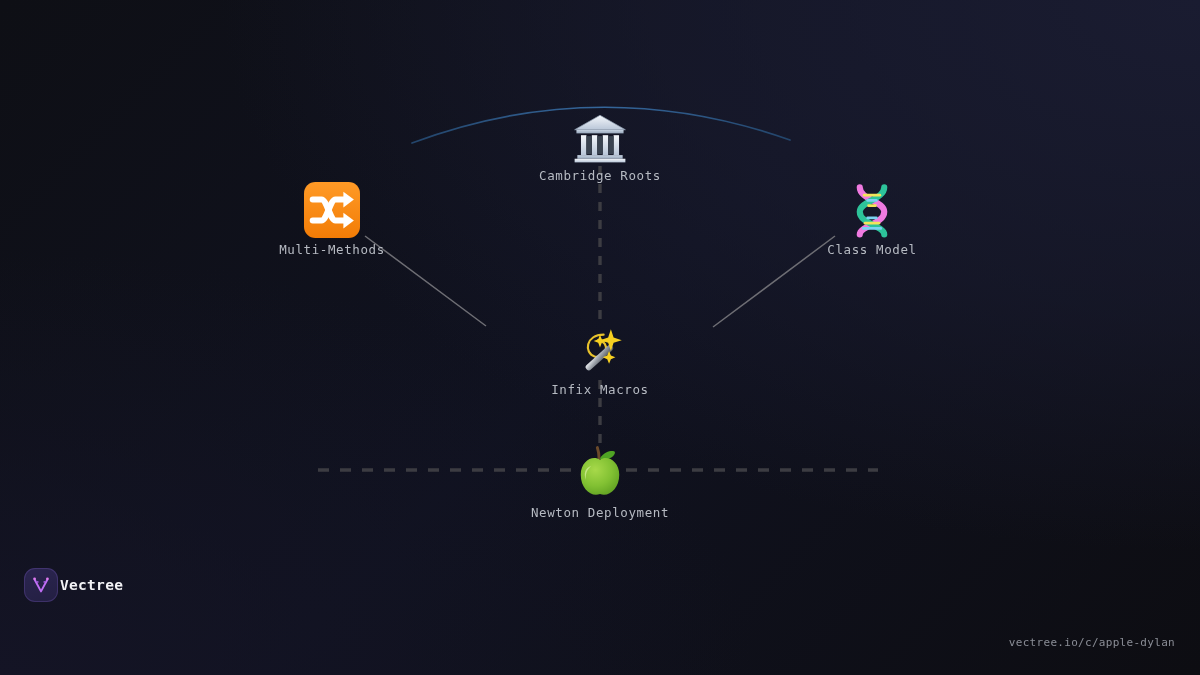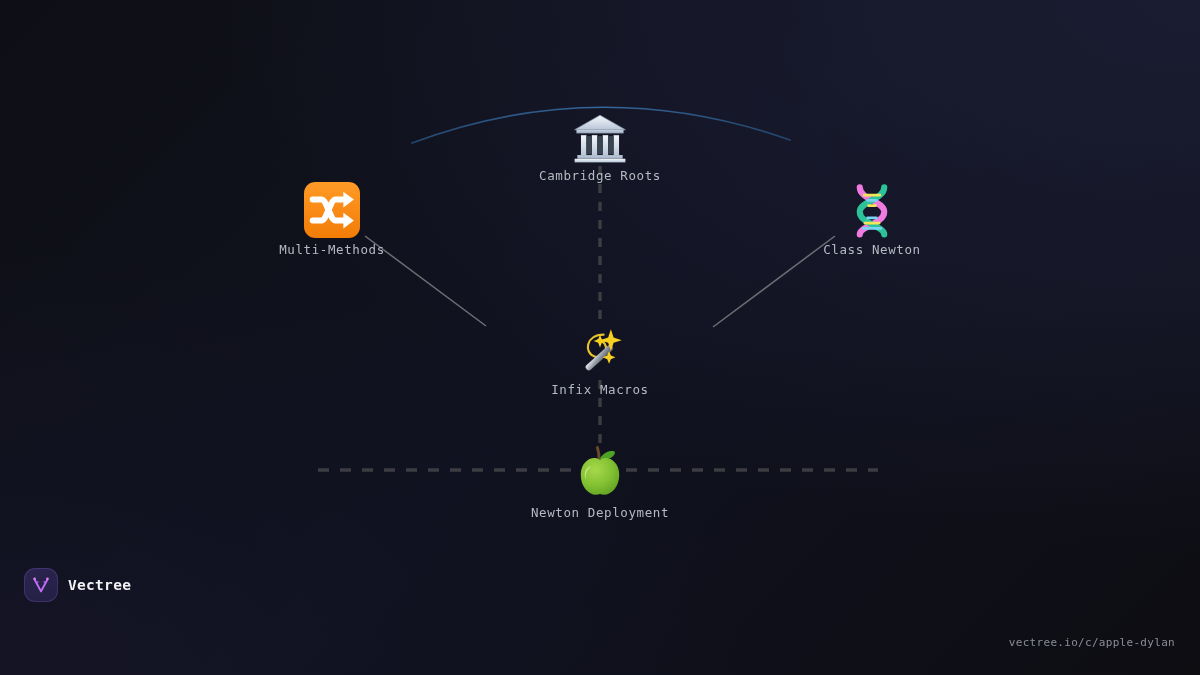--- a/index.html
+++ b/index.html
@@ -67,21 +67,21 @@
     right: 0;
     bottom: 0;
     height: 120px;
   }
   #brand-row {
     position: absolute;
     left: 24px;
     top: 13px;
     display: flex;
     align-items: center;
-    gap: 10px;
+    gap: 2px;
   }
   #brand-logo {
     width: 34px;
     height: 34px;
     border-radius: 11px;
     background: linear-gradient(160deg, #2b2550 0%, #231f42 100%);
     box-shadow: inset 0 0 0 1px rgba(150,110,230,0.22);
     display: flex;
     align-items: center;
     justify-content: center;
@@ -203,21 +203,21 @@
         <g stroke-width="3" stroke-linecap="round">
           <line x1="23" y1="15" x2="41" y2="15" stroke="#f2e55a"></line>
           <line x1="27" y1="21" x2="37" y2="21" stroke="#7ad3f2"></line>
           <line x1="28" y1="27" x2="36" y2="27" stroke="#f2e55a"></line>
           <line x1="27" y1="41" x2="37" y2="41" stroke="#7ad3f2"></line>
           <line x1="24" y1="47" x2="40" y2="47" stroke="#f2e55a"></line>
           <line x1="22" y1="53" x2="42" y2="53" stroke="#7ad3f2"></line>
         </g>
       </svg>
     </span>
-    <span class="node-label">Class Newton</span>
+    <span class="node-label">Class Model</span>
   </div>
 
   <div class="node" style="left:600px; top:322px;">
     <span class="node-icon glyph">
       <svg width="58" height="58" viewBox="0 0 64 64" xmlns="http://www.w3.org/2000/svg">
         <path d="M36 14 C16 14 14 34 26 38 C40 42 44 22 30 20" fill="none" stroke="#e8c22c" stroke-width="2.4" stroke-linecap="round"></path>
         <rect x="12" y="36" width="38" height="7" rx="3.2" transform="rotate(-42 31 39)" fill="url(#wandGrad)"></rect>
         <polygon points="44,8 47,17 56,20 47,23 44,32 41,23 32,20 41,17" fill="#f7d021"></polygon>
         <polygon points="32,14 34,19 39,21 34,23 32,28 30,23 25,21 30,19" fill="#f7d021"></polygon>
         <polygon points="42,32 44,37 49,39 44,41 42,46 40,41 35,39 40,37" fill="#f7d021"></polygon>

